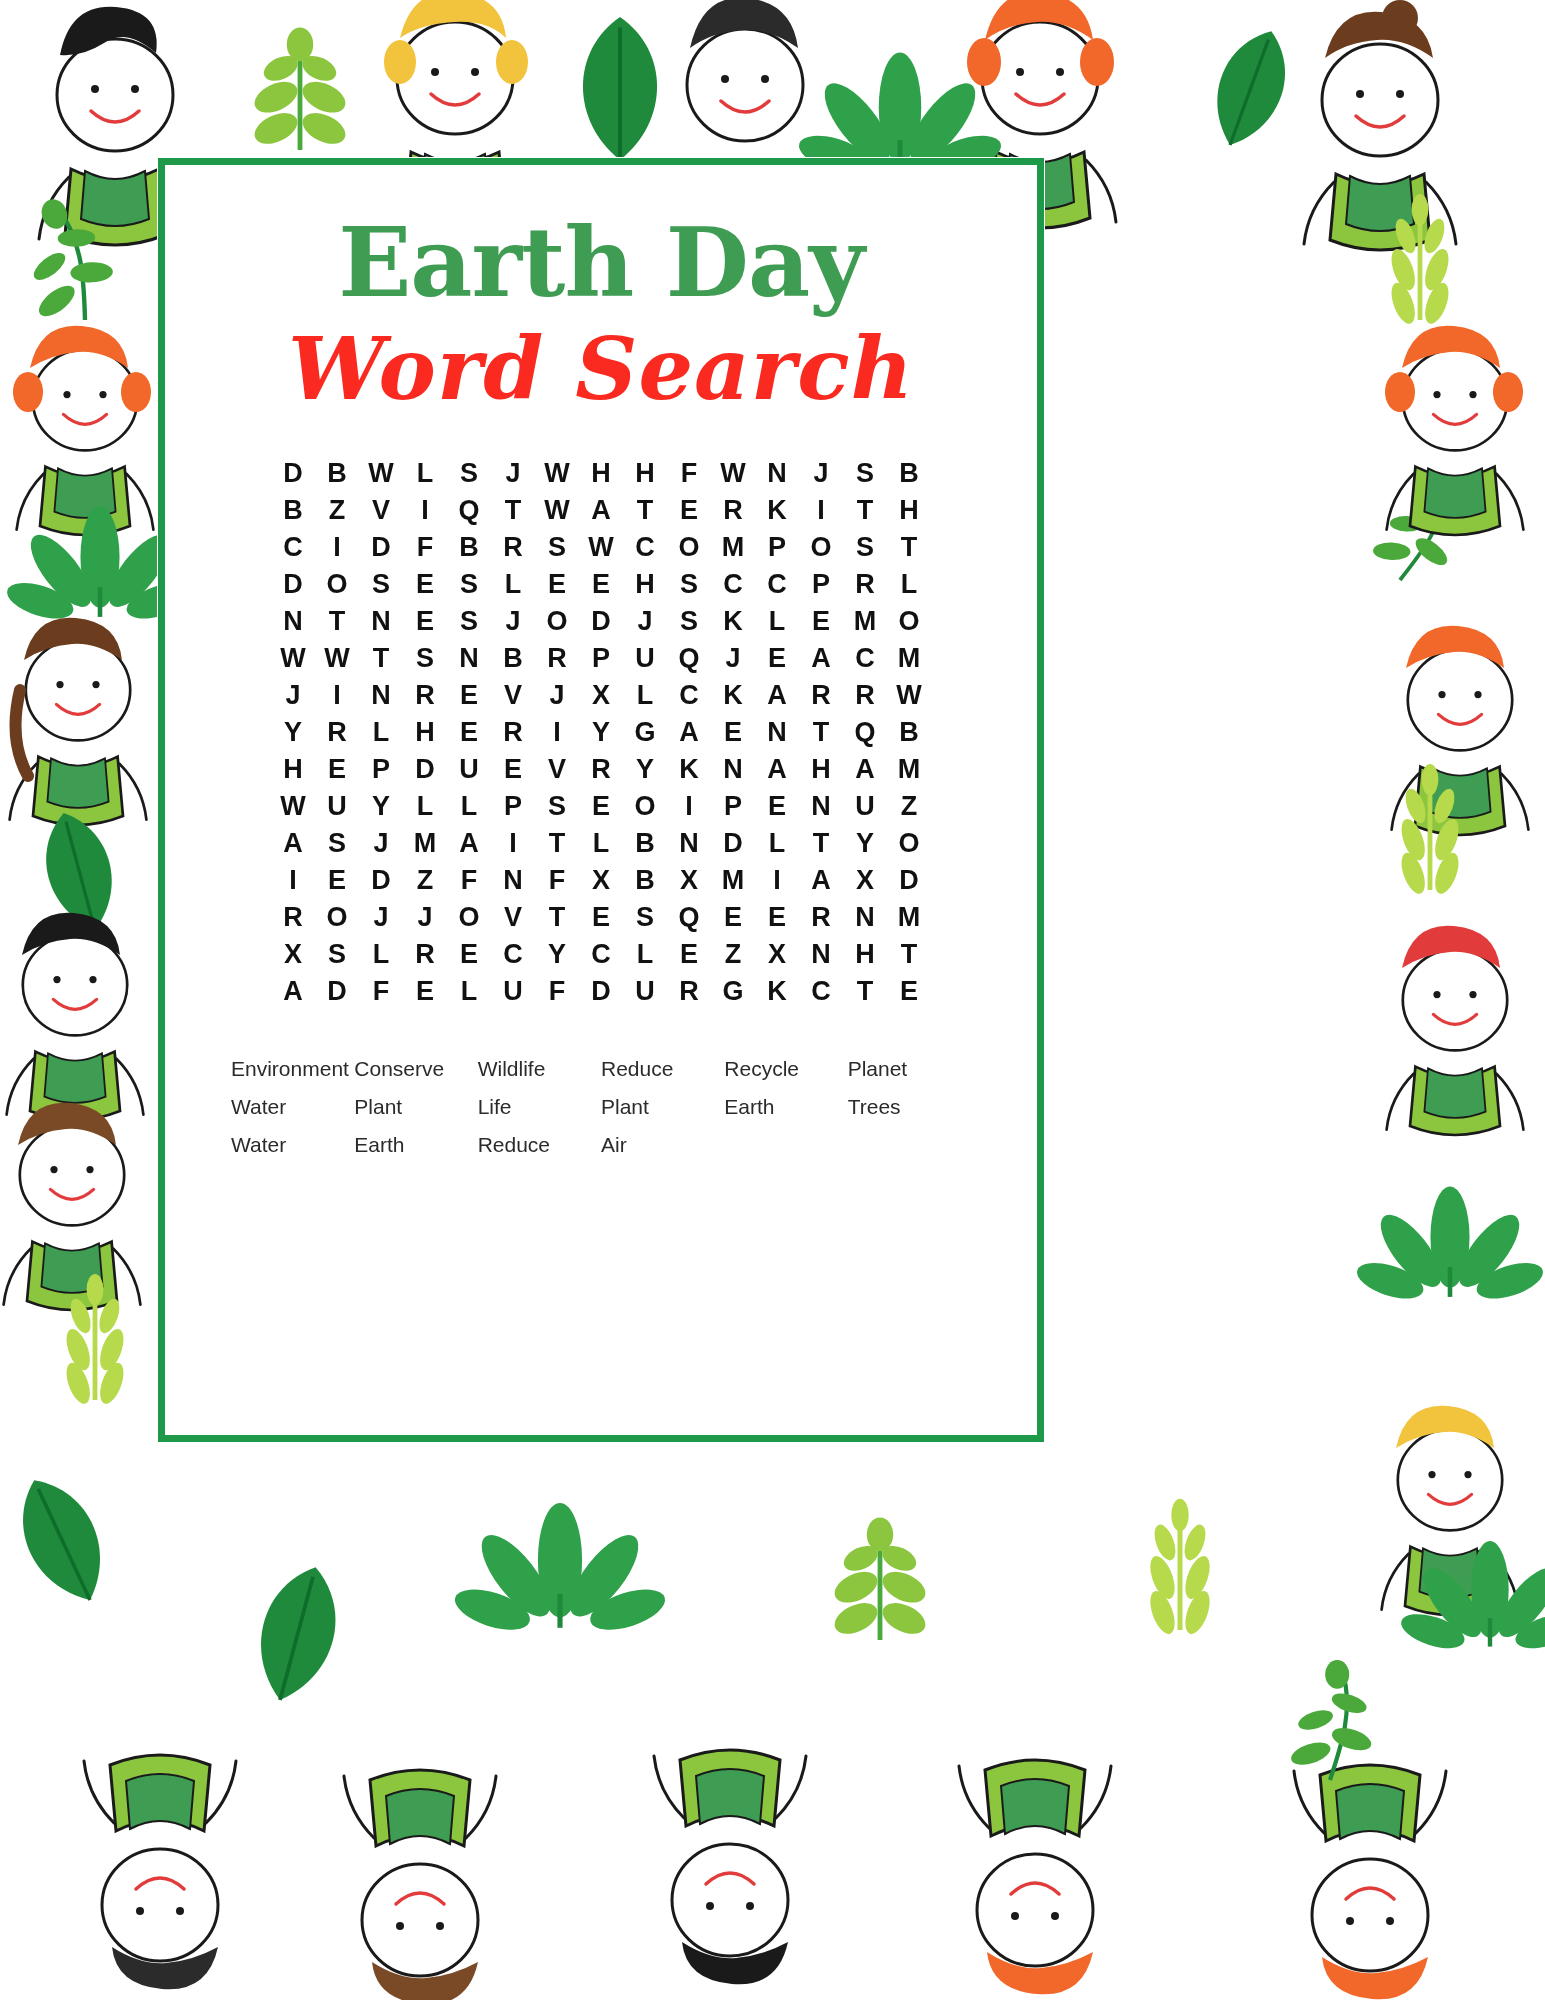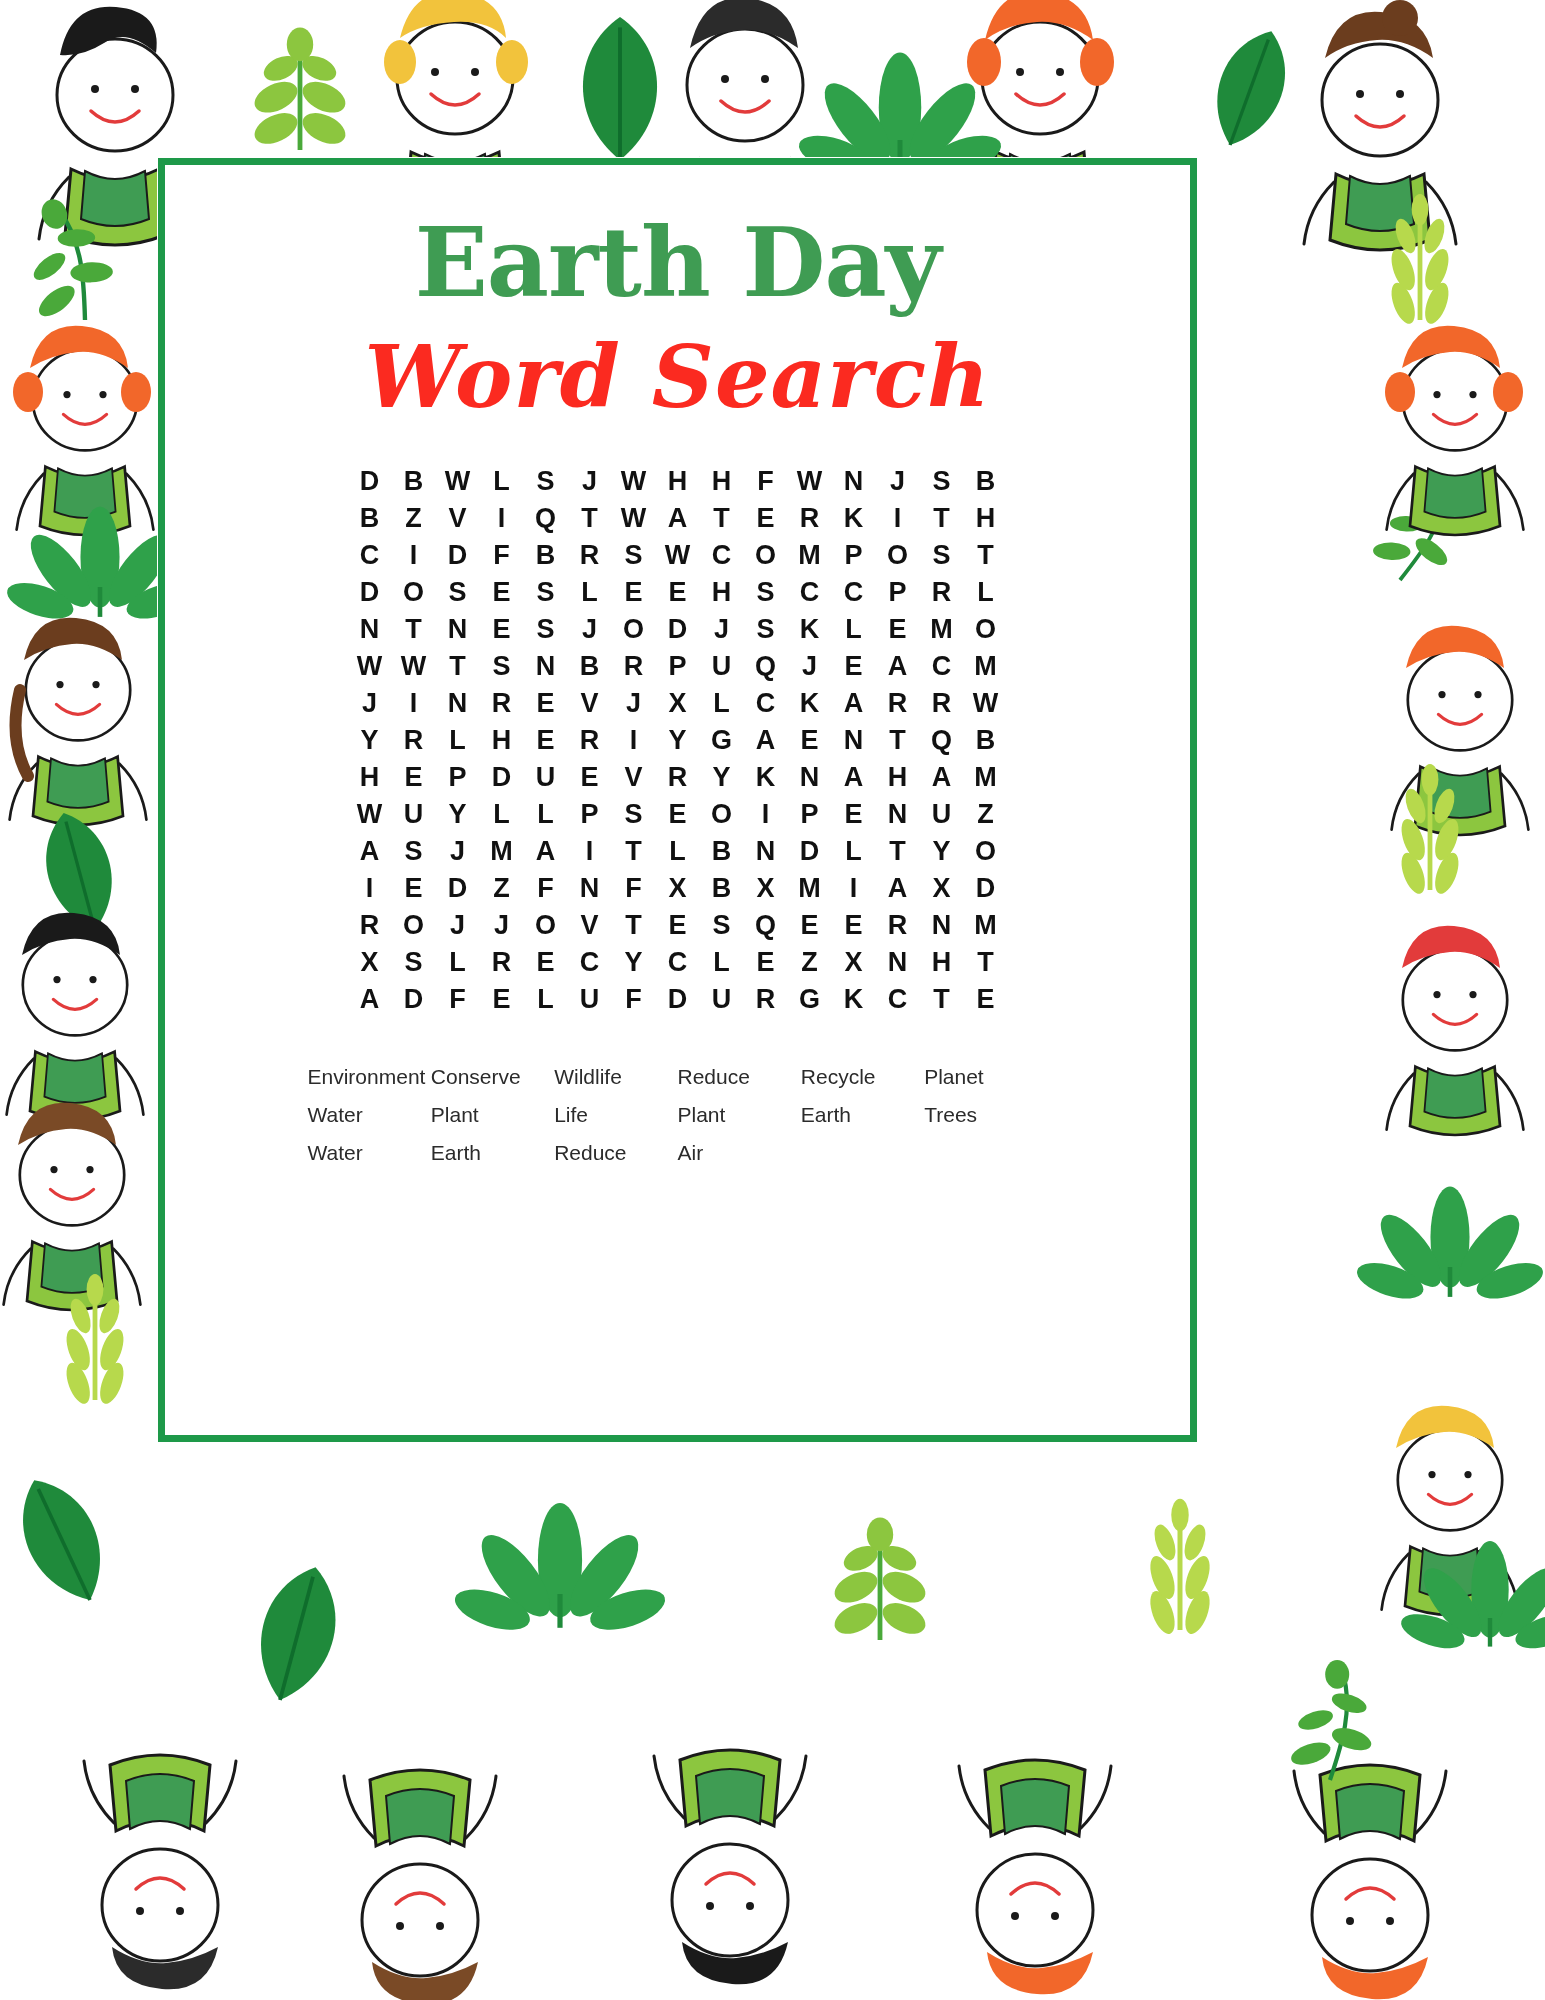--- a/index.html
+++ b/index.html
@@ -21,21 +21,21 @@
     inset: 0;
     z-index: 1;
     pointer-events: none;
   }
 
   
   #worksheet {
     position: absolute;
     left: 158px;
     top: 158px;
-    width: 1039px;
+    width: 886px;
     height: 1284px;
     background: #ffffff;
     border: 7px solid #1e9949;
     box-shadow: 0 0 0 1px #ffffff;
     z-index: 5;
     box-sizing: border-box;
     padding: 18px 30px 20px 30px;
   }
 
   #title-main {
@@ -49,21 +49,21 @@
     margin-top: 30px;
   }
   #title-script {
     text-align: center;
     font-family: "DejaVu Serif", serif;
     font-weight: bold;
     font-style: italic;
     font-size: 86px;
     line-height: 1.0;
     color: #fb2a20;
-    margin-top: 20px;
+    margin-top: 12px;
     letter-spacing: 1px;
   }
 
   
   #grid {
     margin: 48px auto 0 auto;
     width: 660px;
     display: grid;
     grid-template-columns: repeat(15, 1fr);
     row-gap: 10px;

